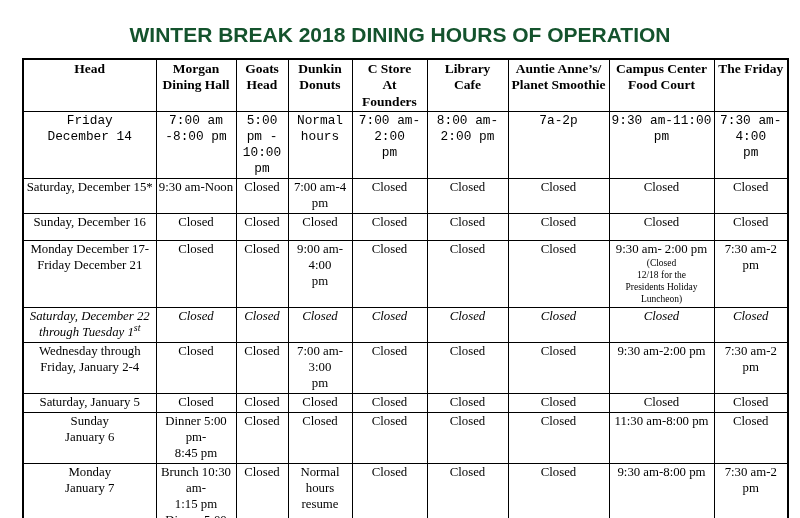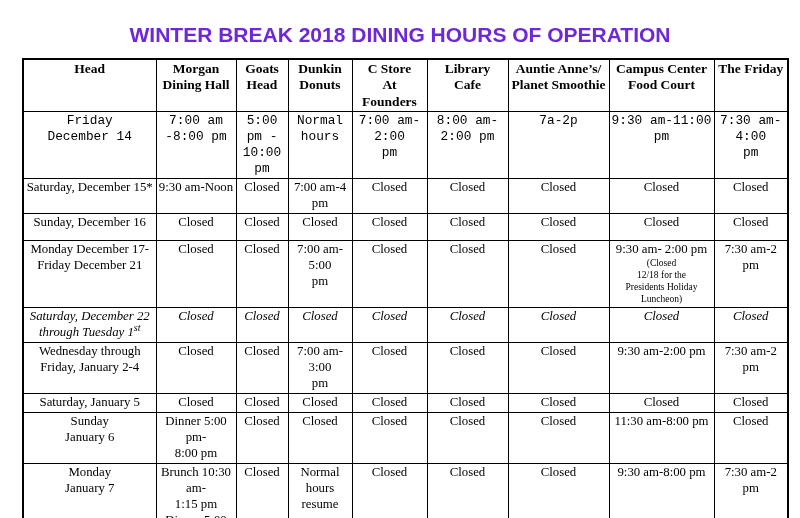--- a/index.html
+++ b/index.html
@@ -73,21 +73,21 @@
   tbody tr:nth-child(6) { height: 33px; }
   tbody tr:nth-child(7) { height: 19px; }
   tbody tr:nth-child(8) { height: 27px; }
   tbody tr:nth-child(9) { height: 54px; }
   tbody tr:nth-child(10){ height: 49px; }
   tbody tr:nth-child(11){ height: 45px; }
 </style>
 </head>
 <body>
 
-<h1 class="title" style="color: #6d28d9;">WINTER BREAK 2018 DINING HOURS OF OPERATION</h1>
+<h1 class="title" style="color: #14532d;">WINTER BREAK 2018 DINING HOURS OF OPERATION</h1>
 
 <table class="hours">
   <colgroup>
     <col style="width:133px">
     <col style="width:80px">
     <col style="width:52px">
     <col style="width:64px">
     <col style="width:75px">
     <col style="width:81px">
     <col style="width:101px">
@@ -149,21 +149,21 @@
         <td><span>Closed</span></td>
         <td><span>Closed</span></td>
         <td><span>Closed</span></td>
         <td><span>Closed</span></td>
       </tr>
       <tr>
         <td class="date-cell"><span>Monday December 17-
 Friday December 21</span></td>
         <td><span>Closed</span></td>
         <td><span>Closed</span></td>
-        <td><span>7:00 am-5:00
+        <td><span>9:00 am-4:00
 pm</span></td>
         <td><span>Closed</span></td>
         <td><span>Closed</span></td>
         <td><span>Closed</span></td>
         <td><span>9:30 am- 2:00 pm</span><div class="note">(Closed
 12/18 for the
 Presidents Holiday
 Luncheon)</div></td>
         <td><span>7:30 am-2 pm</span></td>
       </tr>
@@ -200,21 +200,21 @@
         <td><span>Closed</span></td>
         <td><span>Closed</span></td>
         <td><span>Closed</span></td>
         <td><span>Closed</span></td>
         <td><span>Closed</span></td>
       </tr>
       <tr>
         <td class="date-cell"><span>Sunday
 January 6</span></td>
         <td><span>Dinner 5:00 pm-
-8:00 pm</span></td>
+8:45 pm</span></td>
         <td><span>Closed</span></td>
         <td><span>Closed</span></td>
         <td><span>Closed</span></td>
         <td><span>Closed</span></td>
         <td><span>Closed</span></td>
         <td><span>11:30 am-8:00 pm</span></td>
         <td><span>Closed</span></td>
       </tr>
       <tr>
         <td class="date-cell"><span>Monday

